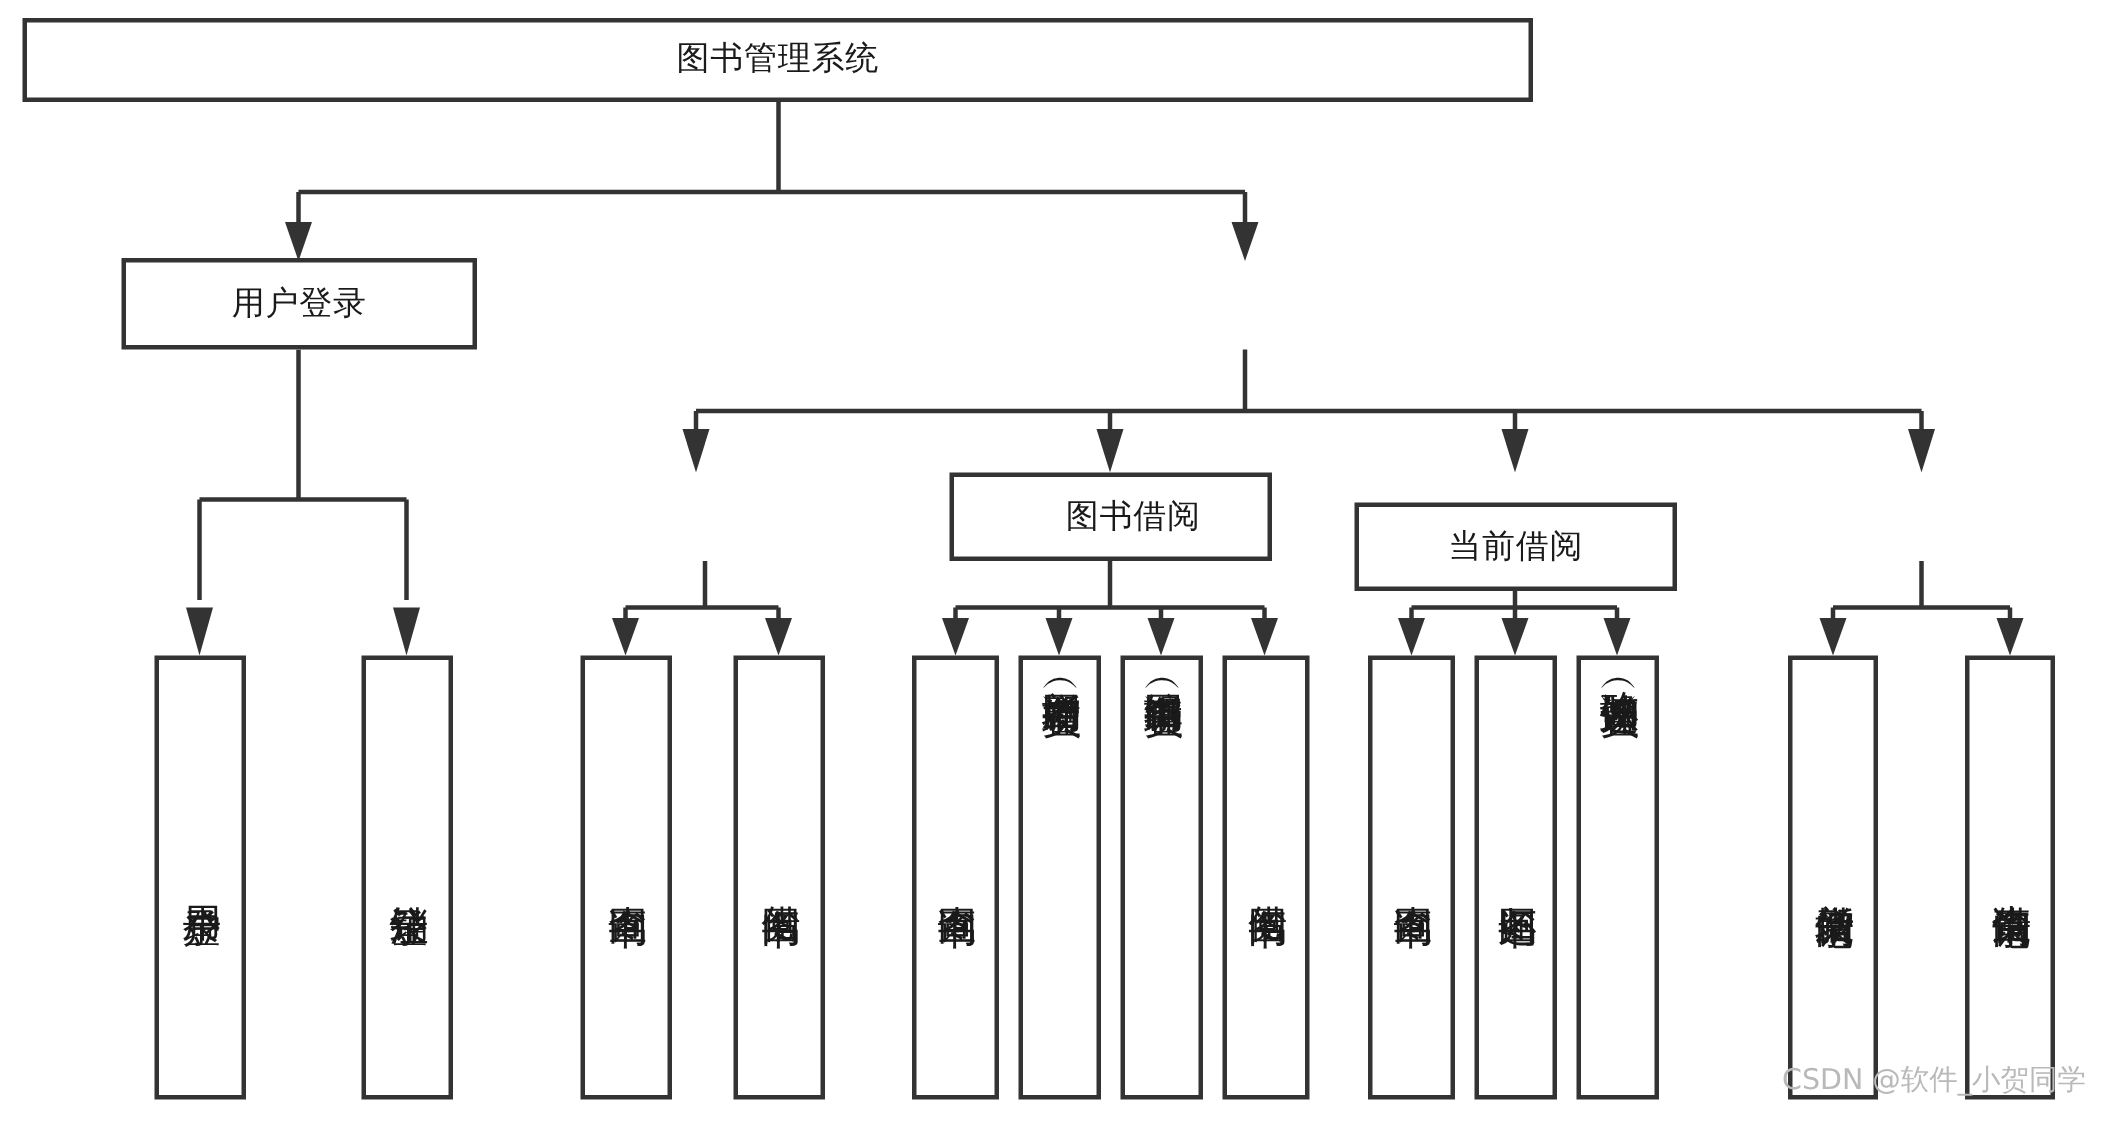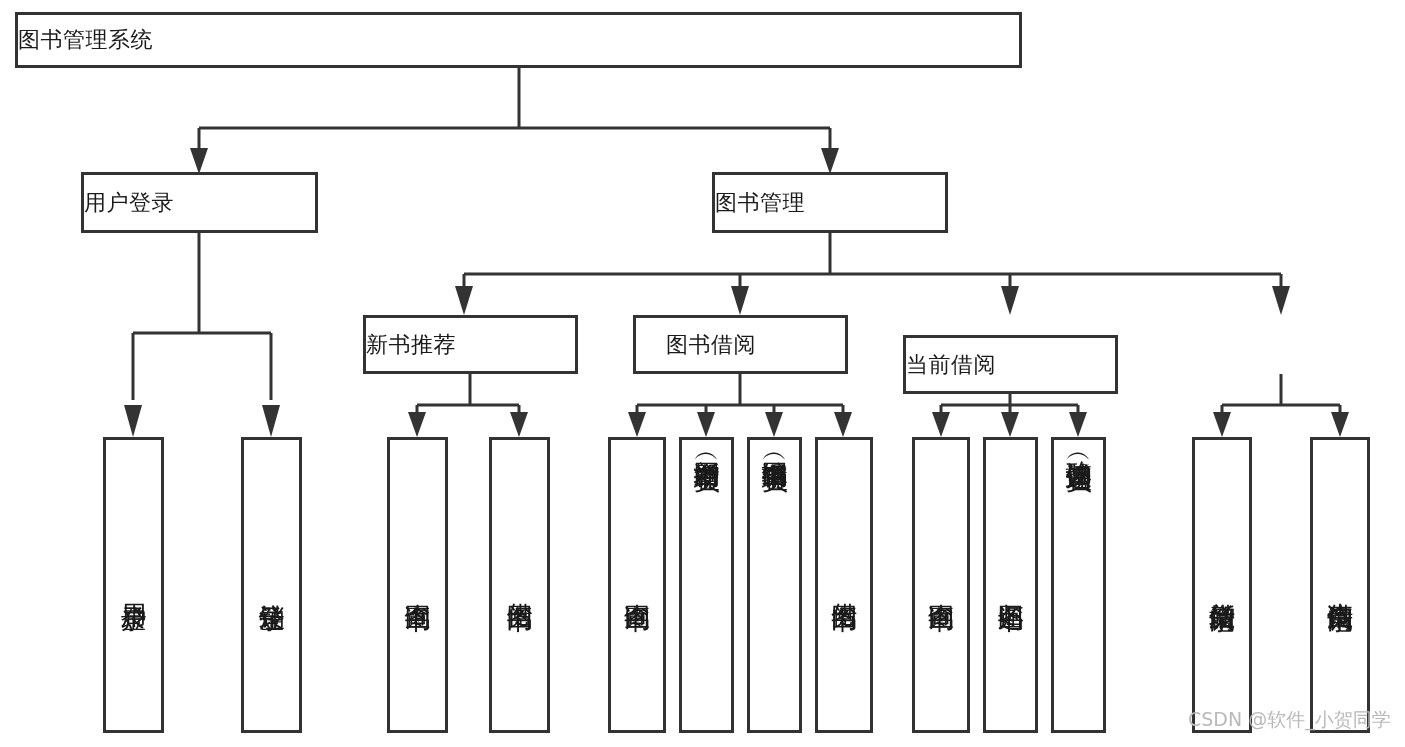--- a/index.html
+++ b/index.html
@@ -17,21 +17,21 @@
     background: #ffffff;
     overflow: hidden;
   }
   .node {
     position: absolute;
     box-sizing: border-box;
     border: 3px solid #333333;
     background: #ffffff;
     display: flex;
     align-items: center;
-    justify-content: flex-start;
+    justify-content: center;
     color: #1a1a1a;
   }
   .node-label {
     display: block;
     text-align: center;
     white-space: nowrap;
     line-height: 1.0;
   }
   
   .node.horiz .node-label {
@@ -151,27 +151,21 @@
   </svg>
 
   <div class="node horiz" style="left:15px; top:12px; width:1007px; height:56px;">
     <span class="node-label">图书管理系统</span>
   </div>
 
   <div class="node horiz" style="left:81px; top:172px; width:237px; height:61px;">
     <span class="node-label">用户登录</span>
   </div>
 
-  <div class="node horiz" style="left:712px; top:172px; width:236px; height:61px;">
-    <span class="node-label">图书管理</span>
-  </div>
-
-  <div class="node horiz" style="left:363px; top:315px; width:215px; height:59px;">
-    <span class="node-label">新书推荐</span>
-  </div>
+
 
   <div class="node horiz" style="left:633px; top:315px; width:215px; height:59px;padding-left:30px;">
     <span class="node-label">图书借阅</span>
   </div>
 
   <div class="node horiz" style="left:903px; top:315px; width:215px; height:59px;margin-top:20px;">
     <span class="node-label">当前借阅</span>
   </div>
 
 

